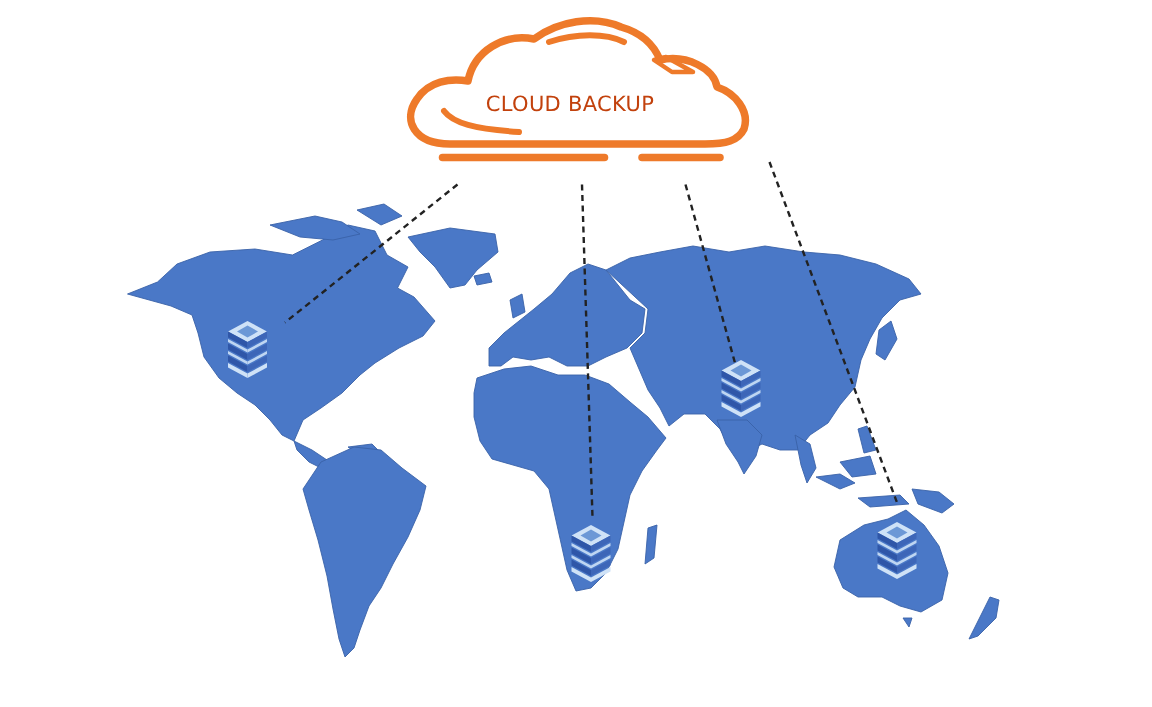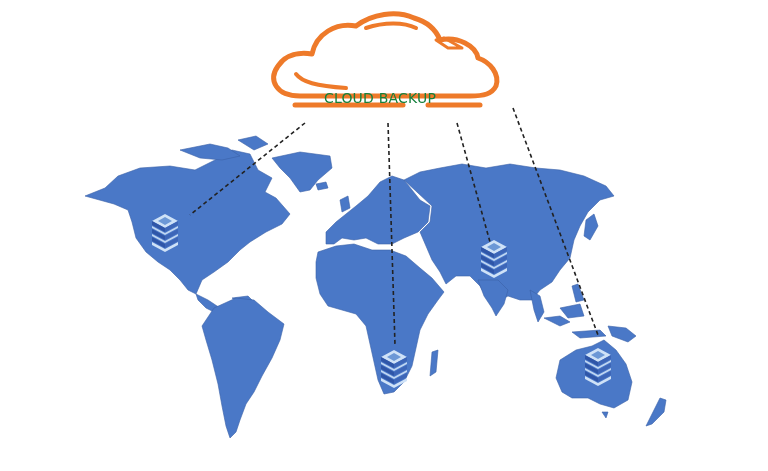--- a/index.html
+++ b/index.html
@@ -1,21 +1,21 @@
 <!DOCTYPE html>
 <html><head>
 <meta charset="utf-8">
 <style>
   html, body { margin: 0; padding: 0; background: #ffffff; }
   body { width: 768px; height: 471px; overflow: hidden; position: relative;
          font-family: "Liberation Sans", sans-serif; }
   #stage { position: absolute; left: 0; top: 0; width: 768px; height: 471px; }
   .cloud-label { position: absolute; left: 300px; top: 62px; width: 160px;
-                 text-align: center; font-size: 14px; letter-spacing: 0.2px; color: #15803d;
-                 font-family: "DejaVu Sans", sans-serif; margin-top: 28px; }
+                 text-align: center; font-size: 14px; letter-spacing: 0.2px; color: #c2410c;
+                 font-family: "DejaVu Sans", sans-serif; }
 </style>
 </head>
 <body>
 
 <svg id="stage" width="768" height="471" viewBox="0 0 768 471" xmlns="http://www.w3.org/2000/svg">
   <defs>
     <g id="server">
 
       <polygon points="0,-14 13,-7 0,0 -13,-7" fill="#CFE2F7"></polygon>
       <polygon points="0,-11 7,-7 0,-3 -7,-7" fill="#6C98D6"></polygon>

